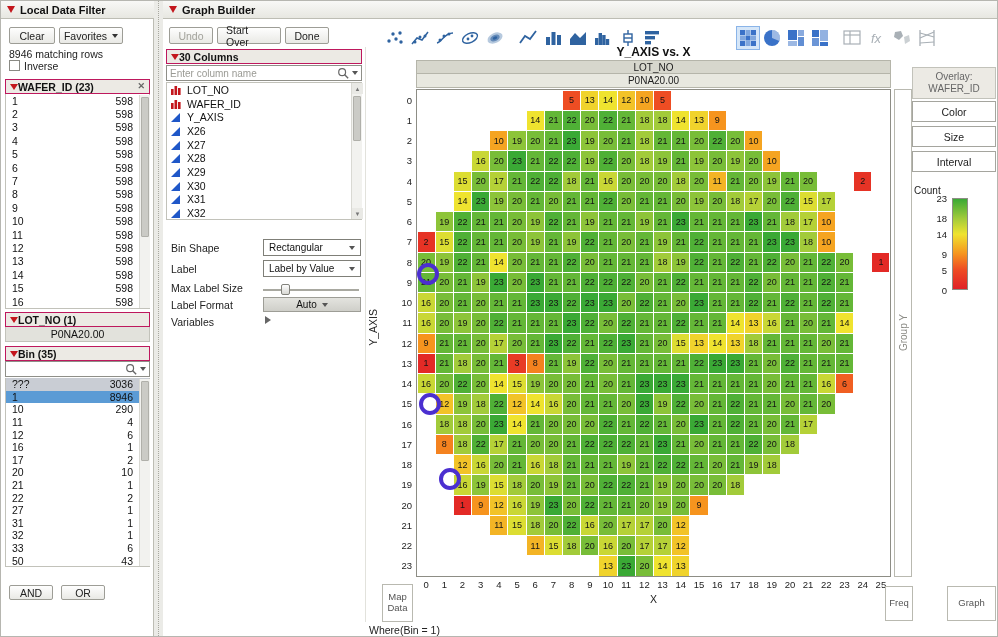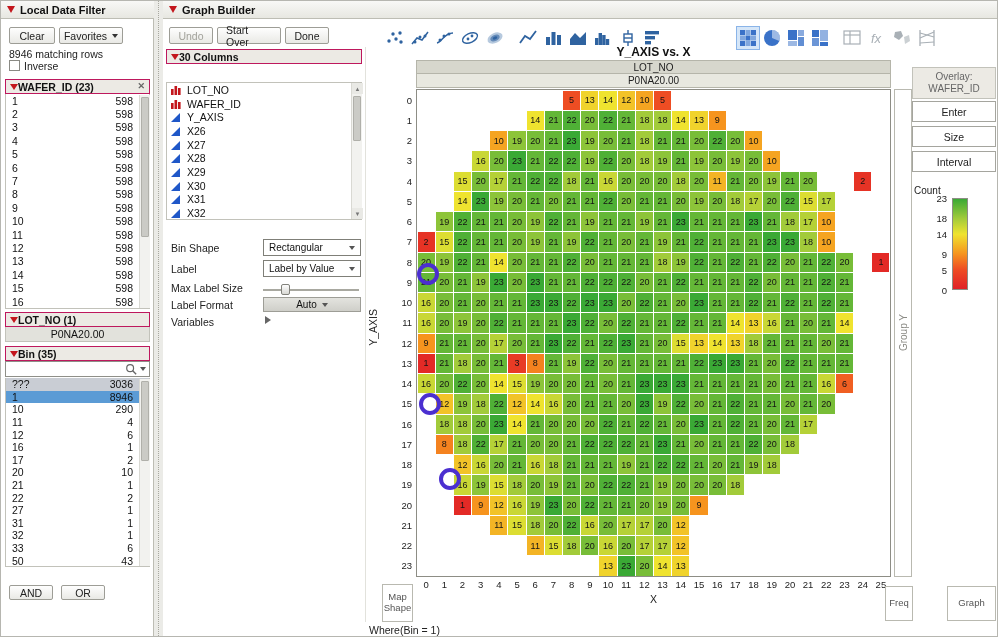--- a/index.html
+++ b/index.html
@@ -432,20 +432,28 @@
           <polyline points="3,5 17,9" fill="none" stroke="currentColor" stroke-width="1.2"></polyline>
           <polyline points="3,10 17,4" fill="none" stroke="currentColor" stroke-width="1.2"></polyline>
           <polyline points="3,15 17,14" fill="none" stroke="currentColor" stroke-width="1.2"></polyline>
         </svg>
       </div>
     </div>
 
   <div class="sec-header" style="left:165px;top:48px;width:196px">
     <span class="red-tri sm"></span>
     <span>30 Columns</span>
+  </div>
+  <div class="searchbox" style="left:165px;top:64px;width:196px">
+    <input type="text" placeholder="Enter column name" style="">
+    <svg width="12" height="12" viewBox="0 0 14 14">
+        <circle cx="6" cy="6" r="4" fill="none" stroke="#666" stroke-width="1.4"></circle>
+        <line x1="9" y1="9" x2="13" y2="13" stroke="#666" stroke-width="1.6"></line>
+      </svg>
+    <span class="caret gray"></span>
   </div>
   <div class="abs" id="columns-list" style="left:165px;top:81px;width:196px;height:138px;background:#fff;border:1px solid #c2c2ba;overflow:hidden">
       <div class="col-item" style="height: 13.7px;">
         <span class="col-ic">
           <svg width="10" height="10" viewBox="0 0 10 10">
             <rect x="0" y="4" width="2.6" height="6" fill="#c3161c"></rect>
             <rect x="3.5" y="1" width="2.6" height="9" fill="#c3161c"></rect>
             <rect x="7" y="3" width="2.6" height="7" fill="#c3161c"></rect>
           </svg>
         </span>
@@ -1044,35 +1052,35 @@
   <div class="abs" id="annotations" style="left:0;top:0">
       <div class="anno" style="left: 415.915px; top: 262.275px; border: 4px solid rgb(75, 47, 208);"></div>
       <div class="anno" style="left: 417.735px; top: 391.875px; border: 4px solid rgb(75, 47, 208);"></div>
       <div class="anno" style="left: 437.746px; top: 466.8px; border: 4px solid rgb(75, 47, 208);"></div>
     </div>
 
   <div class="groupy">
       <span class="vtext">Group Y</span>
     </div>
   <div class="zonebox" style="left:381px;top:583px;width:31px;height:38px">
-      <span>Map Shape</span>
+      <span>Map Data</span>
     </div>
   <div class="zonebox" style="left:884px;top:585px;width:28px;height:35px">
       <span>Freq</span>
     </div>
   <div class="zonebox" style="left:946px;top:585px;width:49px;height:35px">
       <span>Graph</span>
     </div>
 
   <div class="overlaybox">
     <span>Overlay:</span>
     <span>WAFER_ID</span>
   </div>
   <div class="rbtn" style="top:100px">
-      <span>Enter</span>
+      <span>Color</span>
     </div>
   <div class="rbtn" style="top:125px">
       <span>Size</span>
     </div>
   <div class="rbtn" style="top:150px">
       <span>Interval</span>
     </div>
   <div class="count-label">Count</div>
   <div class="legend-bar" id="legend-bar" style="background: linear-gradient(rgb(58, 169, 53) 0%, rgb(162, 203, 58) 21.7%, rgb(239, 227, 47) 39.1%, rgb(246, 148, 30) 60.9%, rgb(238, 77, 35) 78.3%, rgb(224, 33, 39) 100%);"></div>
   <div class="abs" id="legend-labels" style="left:0;top:0">

